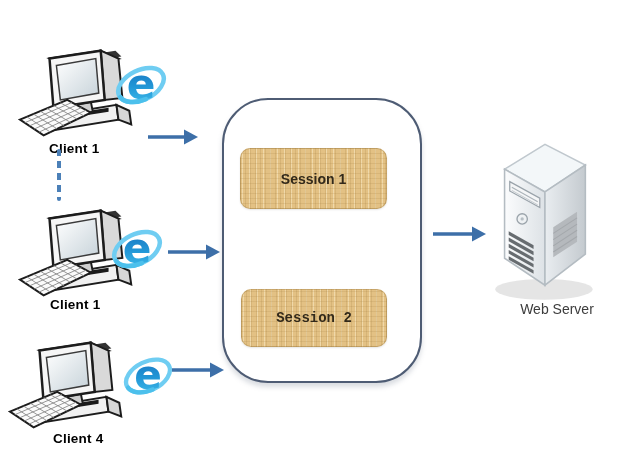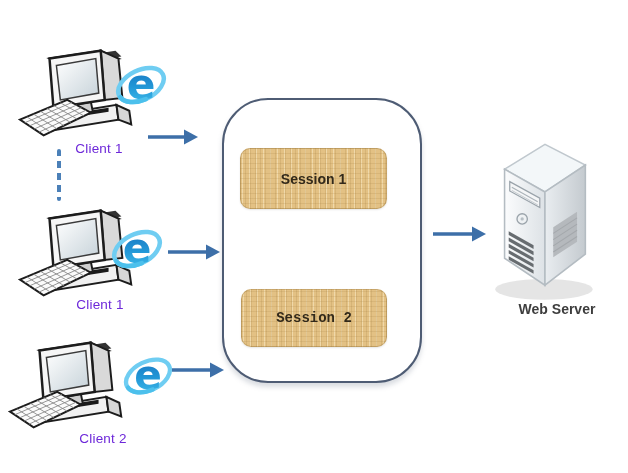--- a/index.html
+++ b/index.html
@@ -7,32 +7,31 @@
     position:relative;
     width:628px;height:473px;
     background:#ffffff;
     overflow:hidden;
     font-family:"Liberation Sans", sans-serif;
   }
   .abs{position:absolute;}
   .client-label{
     position:absolute;
     width:100px;
-    text-align:center;
     font-size:13.5px;
-    font-weight:400;
-    color:#6d28d9;
+    font-weight:700;
+    color:#000000;
     letter-spacing:.2px;
   }
   .server-label{
     position:absolute;
     width:110px;
     text-align:center;
     font-size:14px;
-    font-weight:700;
+    font-weight:400;
     color:#3d3d3d;
   }
   .dashed-link{
     position:absolute;
     left:57px;top:149px;
     width:4px;height:52px;
     background:repeating-linear-gradient(180deg,#4b80b8 0 7px,rgba(0,0,0,0) 7px 12px);
     border-radius:2px;
   }
   .session-pool{
@@ -177,21 +176,21 @@
       <use href="#ie"></use>
     </svg>
   <div class="client-label" style="left:50px;top:297px">Client 1</div>
 
   <svg class="abs" style="left:8px;top:328px" width="128" height="118">
       <use href="#pc"></use>
     </svg>
   <svg class="abs" style="left:122px;top:350px" width="52" height="52">
       <use href="#ie"></use>
     </svg>
-  <div class="client-label" style="left:53px;top:431px">Client 2</div>
+  <div class="client-label" style="left:53px;top:431px">Client 4</div>
 
   <svg class="arrow-svg" style="left:147px;top:128px" width="52" height="18">
     <line x1="1" y1="9" x2="38" y2="9" stroke="#3d6fa8" stroke-width="3.5"></line>
     <polygon points="37,1.5 51,9 37,16.5" fill="#3d6fa8"></polygon>
   </svg>
   <svg class="arrow-svg" style="left:167px;top:243px" width="54" height="18">
     <line x1="1" y1="9" x2="40" y2="9" stroke="#3d6fa8" stroke-width="3.5"></line>
     <polygon points="39,1.5 53,9 39,16.5" fill="#3d6fa8"></polygon>
   </svg>
   <svg class="arrow-svg" style="left:171px;top:361px" width="54" height="18">

